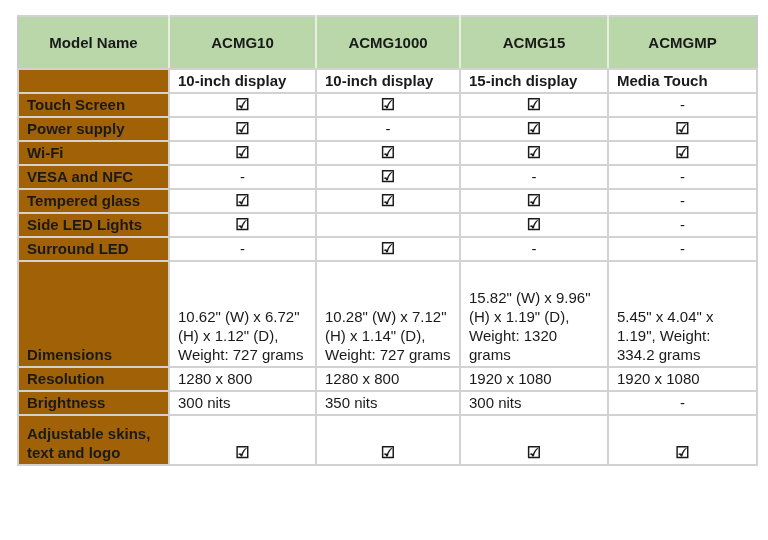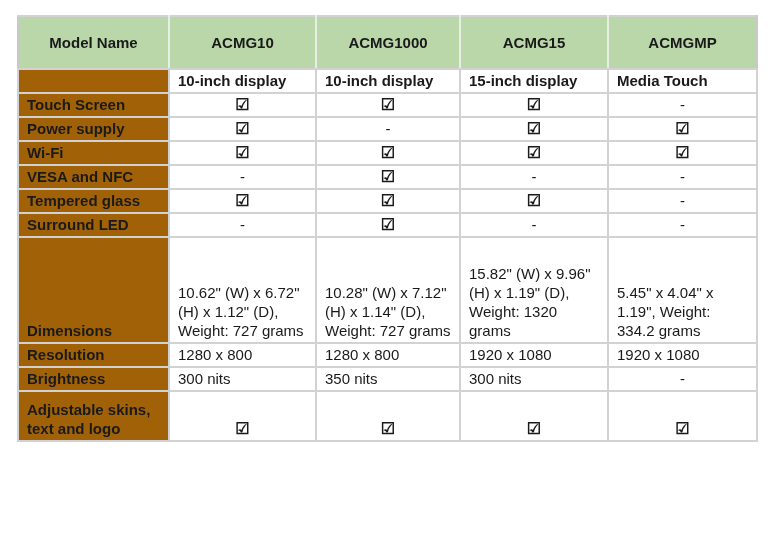--- a/index.html
+++ b/index.html
@@ -124,20 +124,27 @@
             <td class="data-cell center">-</td>
           </tr>
           <tr style="height: 23px;">
             <td class="label-cell">Tempered glass</td>
             <td class="data-cell center"><span class="check-glyph">☑</span></td>
             <td class="data-cell center"><span class="check-glyph">☑</span></td>
             <td class="data-cell center"><span class="check-glyph">☑</span></td>
             <td class="data-cell center">-</td>
           </tr>
           <tr style="height: 23px;">
+            <td class="label-cell">Side LED Lights</td>
+            <td class="data-cell center"><span class="check-glyph">☑</span></td>
+            <td class="data-cell"></td>
+            <td class="data-cell center"><span class="check-glyph">☑</span></td>
+            <td class="data-cell center">-</td>
+          </tr>
+          <tr style="height: 23px;">
             <td class="label-cell">Surround LED</td>
             <td class="data-cell center">-</td>
             <td class="data-cell center"><span class="check-glyph">☑</span></td>
             <td class="data-cell center">-</td>
             <td class="data-cell center">-</td>
           </tr>
           <tr style="height: 106px;">
             <td class="label-cell">Dimensions</td>
             <td class="data-cell">10.62" (W) x 6.72" (H) x 1.12" (D), Weight: 727 grams</td>
             <td class="data-cell">10.28" (W) x 7.12" (H) x 1.14" (D), Weight: 727 grams</td>

